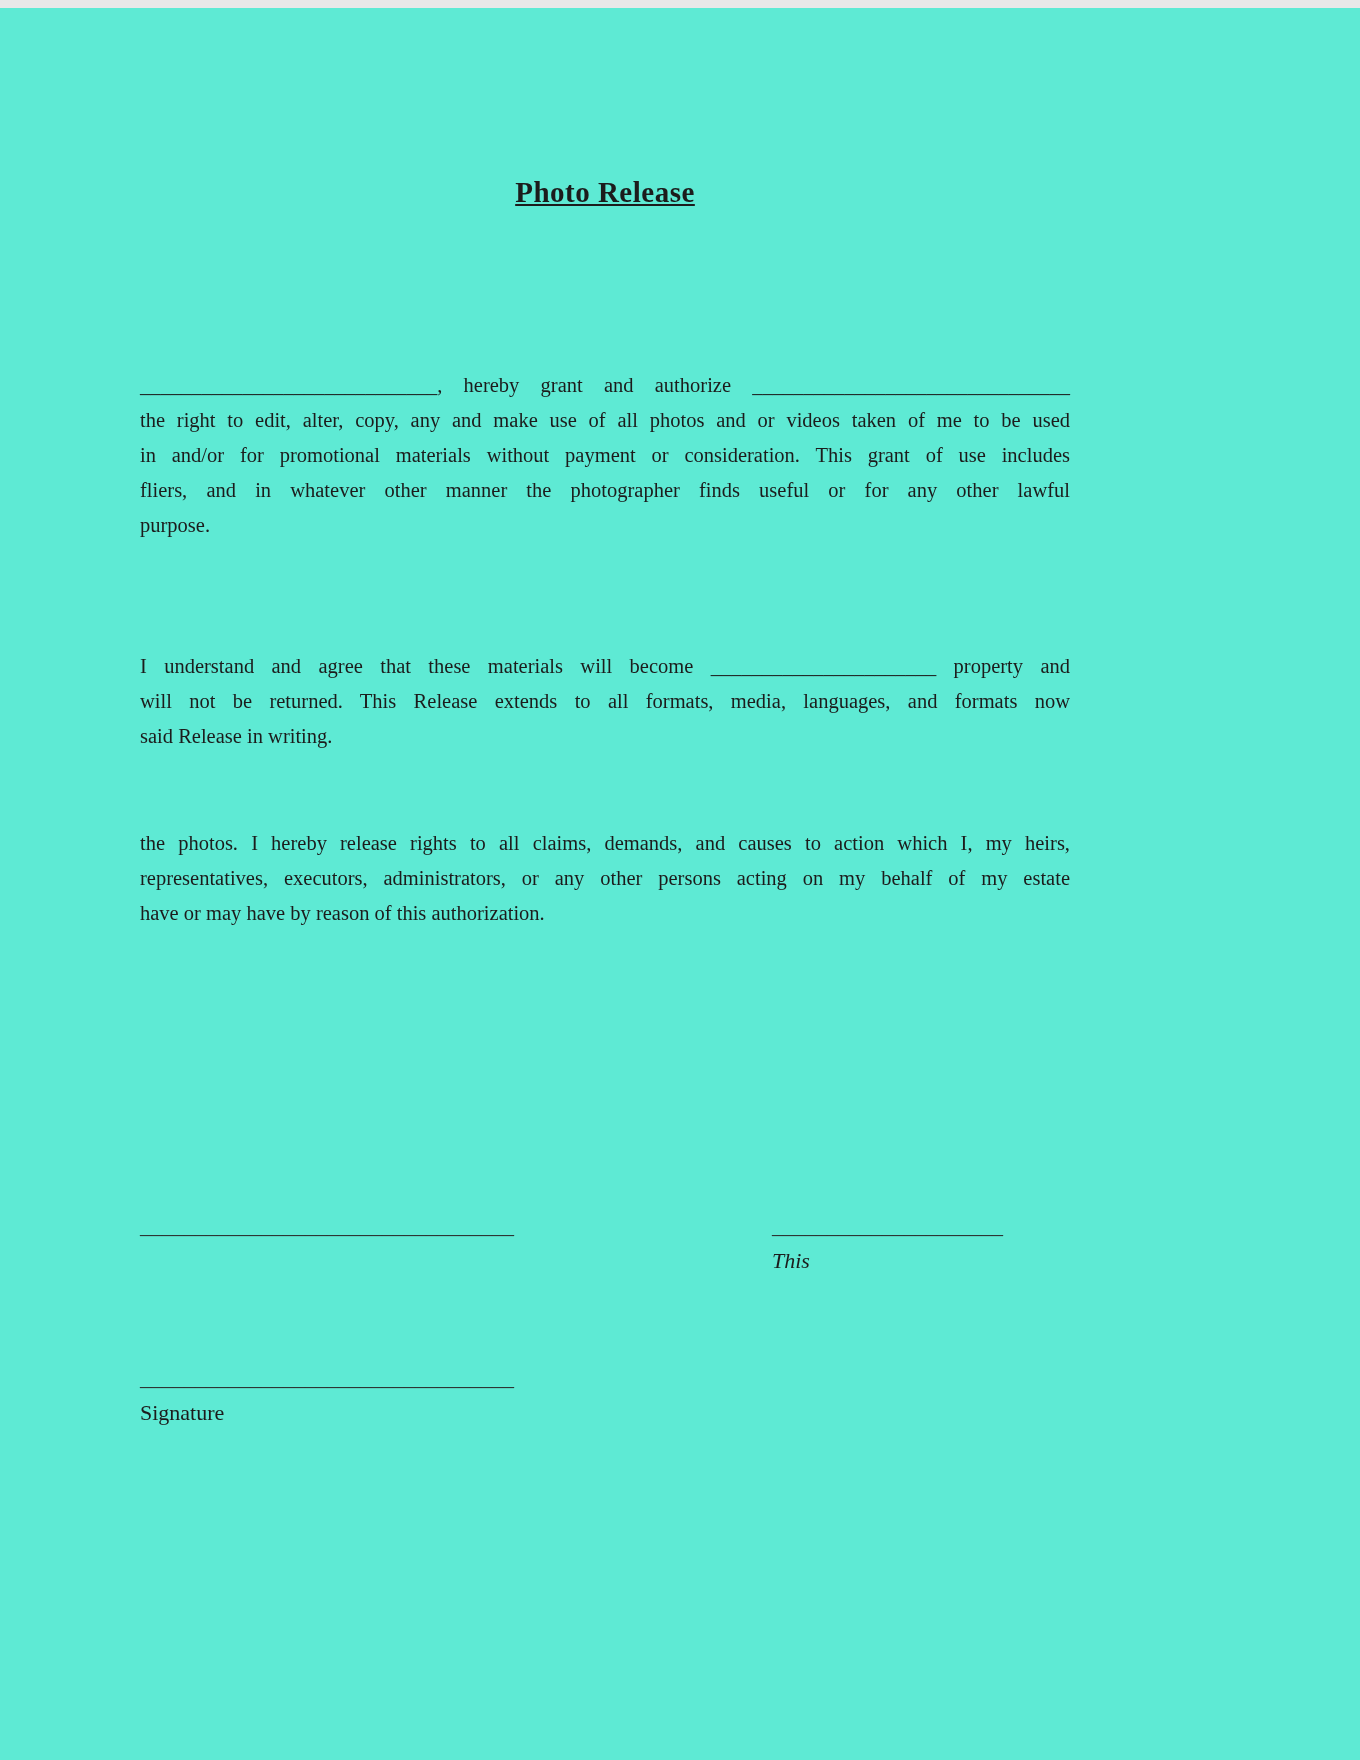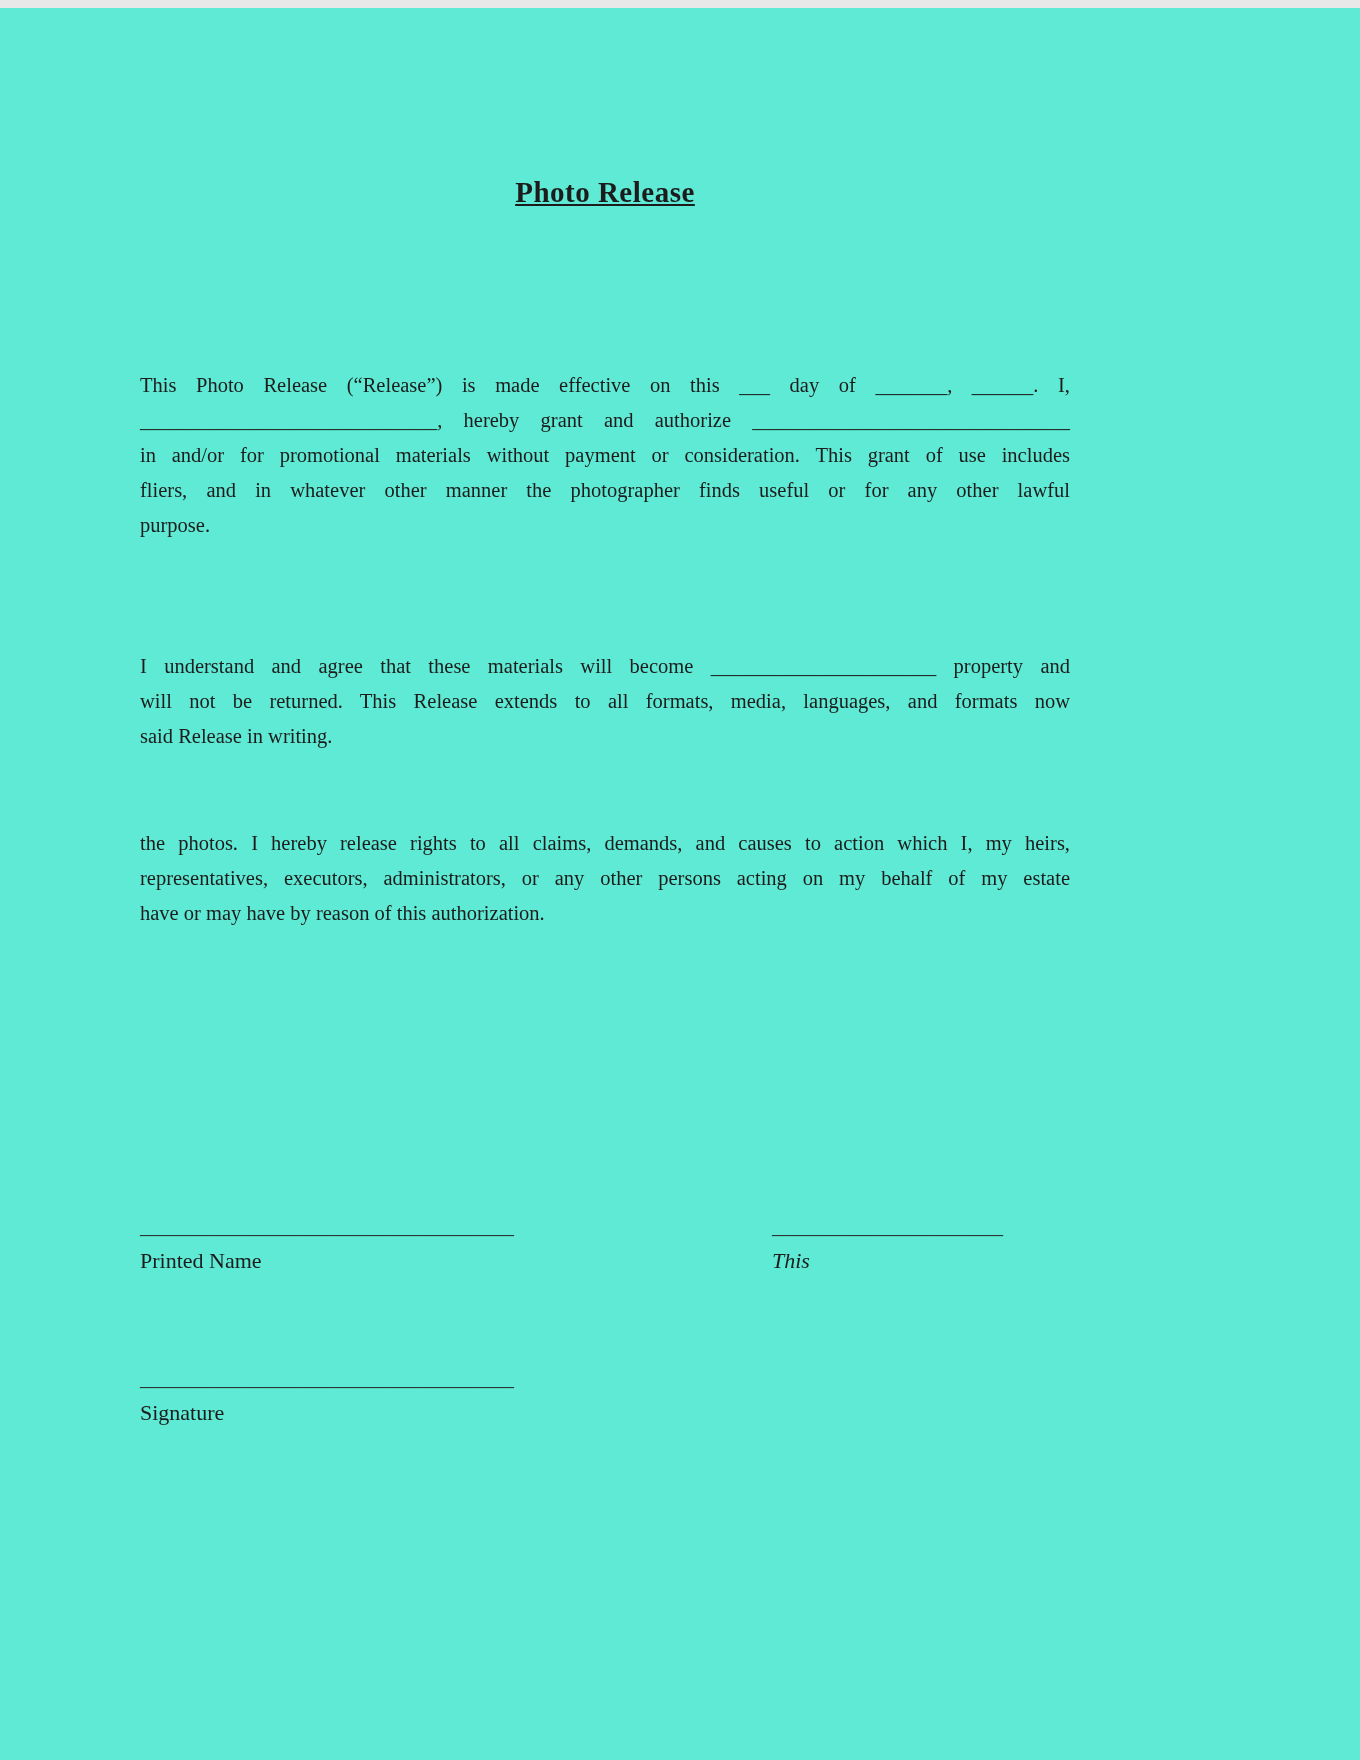--- a/index.html
+++ b/index.html
@@ -56,42 +56,41 @@
   .sig-signature    { left: 140px; top: 1352px; }
 </style>
 </head>
 <body>
 
 <div class="page">
 
   <h1 class="doc-title">Photo Release</h1>
 
   <div class="textblock para-1">
-    <div class="bline">This Photo Release (“Release”) is made effective on this ___ day of _______, ______. I,</div>
     <div class="bline">_____________________________, hereby grant and authorize _______________________________</div>
+    <div class="bline">the right to edit, alter, copy, any and make use of all photos and or videos taken of me to be used</div>
     <div class="bline">in and/or for promotional materials without payment or consideration. This grant of use includes</div>
     <div class="bline">fliers, and in whatever other manner the photographer finds useful or for any other lawful</div>
     <div class="bline lastline">purpose.</div>
   </div>
 
   <div class="textblock para-2">
     <div class="bline">I understand and agree that these materials will become ______________________ property and</div>
     <div class="bline">will not be returned. This Release extends to all formats, media, languages, and formats now</div>
     <div class="bline lastline">said Release in writing.</div>
   </div>
 
   <div class="textblock para-3">
     <div class="bline">the photos. I hereby release rights to all claims, demands, and causes to action which I, my heirs,</div>
     <div class="bline">representatives, executors, administrators, or any other persons acting on my behalf of my estate</div>
     <div class="bline lastline">have or may have by reason of this authorization.</div>
   </div>
 
   <div class="sig-col sig-printed-name">
     <div class="rule">__________________________________</div>
-    <div class="lbl">Printed Name</div>
   </div>
 
   <div class="sig-col sig-date">
     <div class="rule">_____________________</div>
     <div class="lbl">This</div>
   </div>
 
   <div class="sig-col sig-signature">
     <div class="rule">__________________________________</div>
     <div class="lbl">Signature</div>

